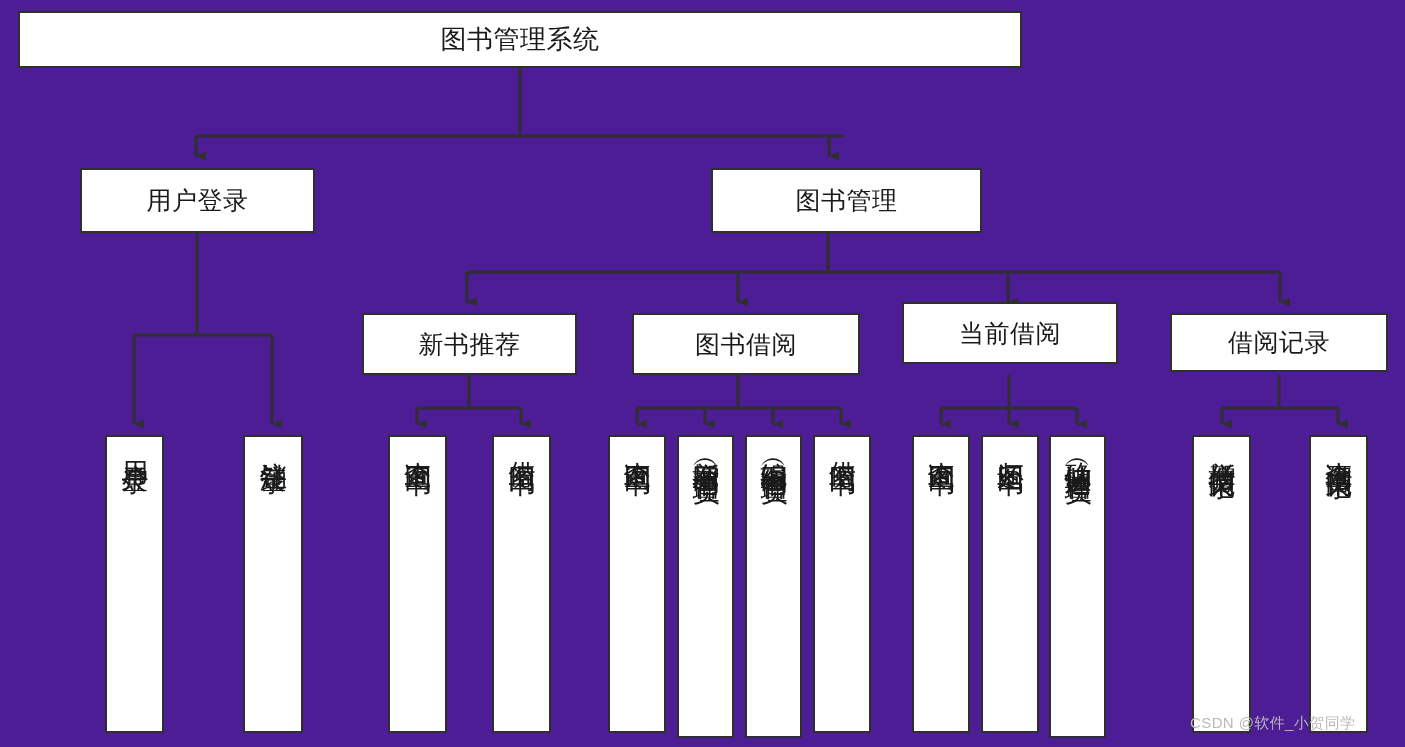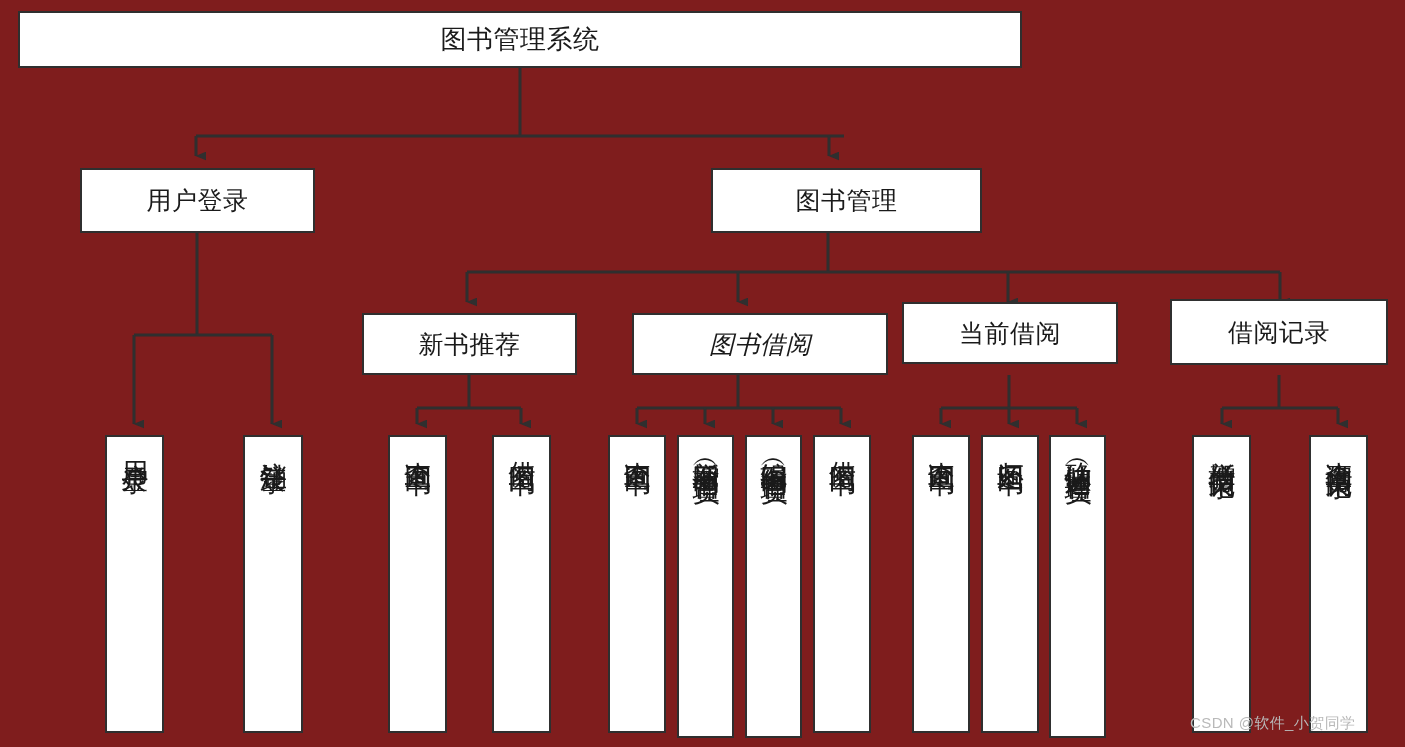--- a/index.html
+++ b/index.html
@@ -7,21 +7,21 @@
     padding: 0;
     background: #ffffff;
   }
   body {
     font-family: "Liberation Sans", "DejaVu Sans", sans-serif;
   }
   #diagram-root {
     position: relative;
     width: 1405px;
     height: 747px;
-    background: #7f1d1d;
+    background: #4c1d95;
     overflow: hidden;
   }
   svg.connectors {
     position: absolute;
     left: 0;
     top: 0;
     width: 1405px;
     height: 747px;
     pointer-events: none;
   }
@@ -132,27 +132,27 @@
   <div class="node horiz level2" style="left:80px; top:168px; width:235px; height:65px;">
     <span class="label">用户登录</span>
   </div>
   <div class="node horiz level2" style="left:711px; top:168px; width:271px; height:65px;">
     <span class="label">图书管理</span>
   </div>
 
   <div class="node horiz level3" style="left:362px; top:313px; width:215px; height:62px;">
     <span class="label">新书推荐</span>
   </div>
-  <div class="node horiz level3" style="left:632px; top:313px; width:256px; height:62px;font-style:italic;">
+  <div class="node horiz level3" style="left:632px; top:313px; width:228px; height:62px;">
     <span class="label">图书借阅</span>
   </div>
   <div class="node horiz level3" style="left:902px; top:302px; width:216px; height:62px;">
     <span class="label">当前借阅</span>
   </div>
-  <div class="node horiz level3" style="left:1170px; top:299px; width:218px; height:66px;">
+  <div class="node horiz level3" style="left:1170px; top:313px; width:218px; height:59px;">
     <span class="label">借阅记录</span>
   </div>
 
   <div class="node vert" style="left:105px; top:435px; width:59px; height:298px;">
     <span class="label">用户登录</span>
   </div>
   <div class="node vert" style="left:243px; top:435px; width:60px; height:298px;">
     <span class="label">注销登录</span>
   </div>
 

